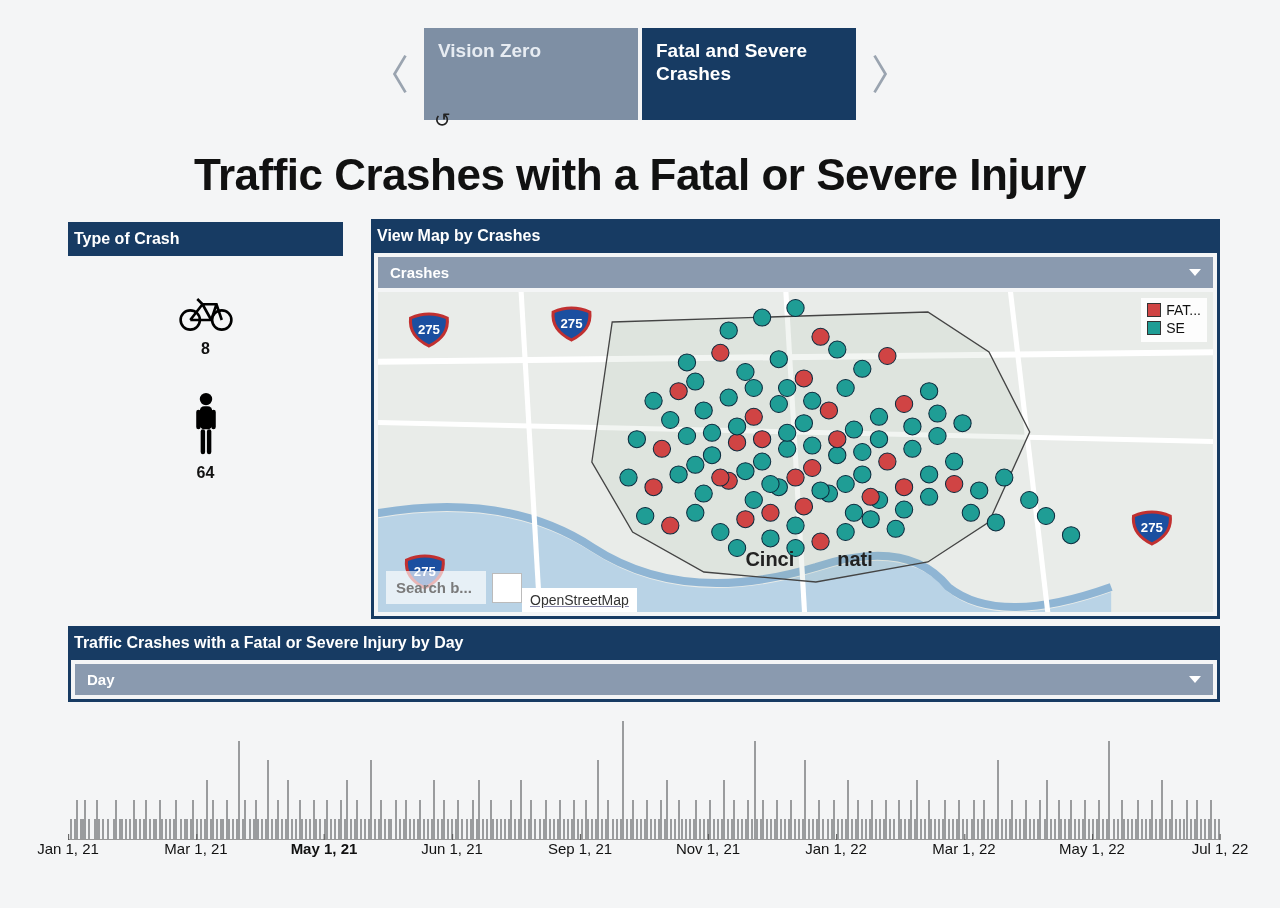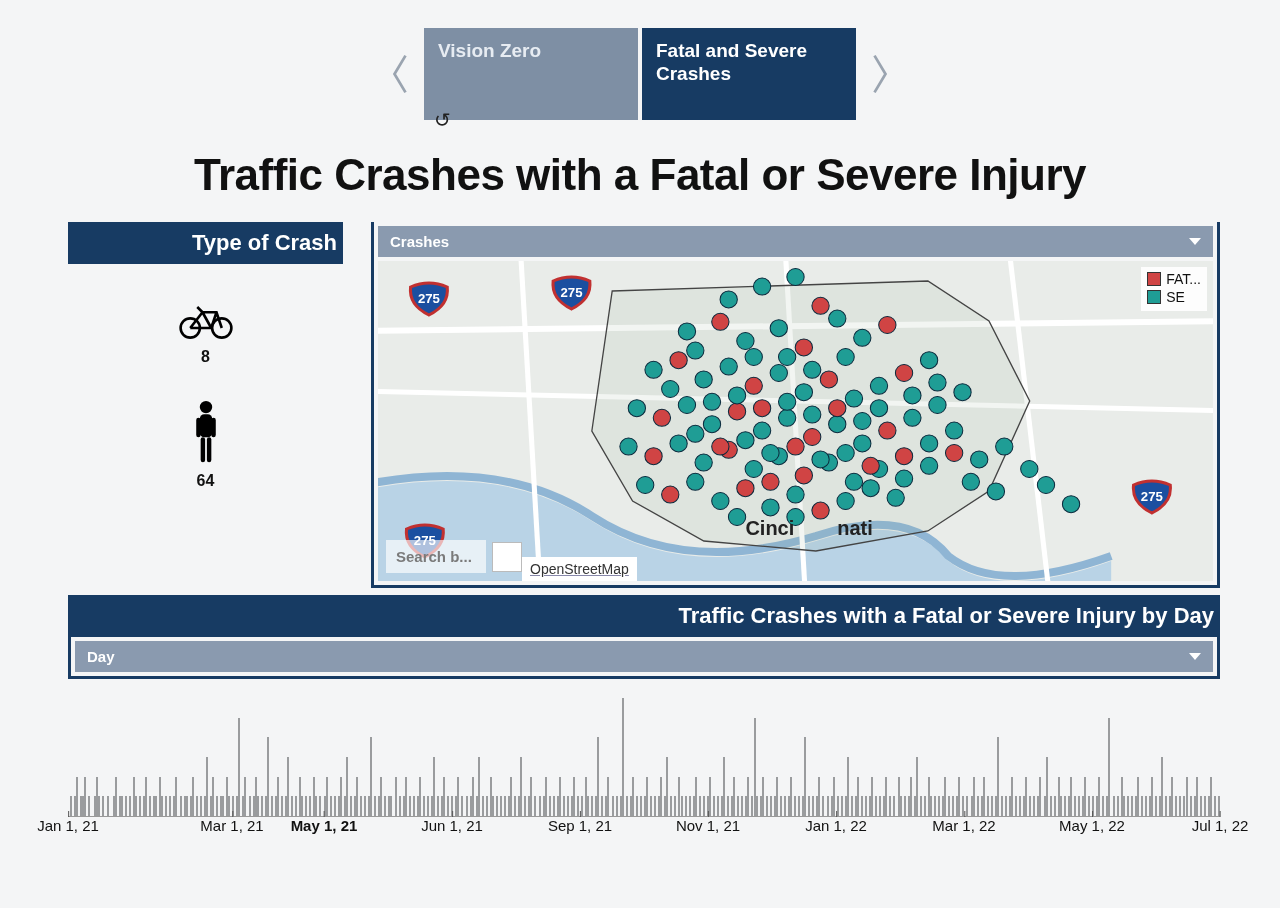--- a/index.html
+++ b/index.html
@@ -68,22 +68,22 @@
   .main {
     display:grid;
     grid-template-columns: 275px 1fr;
     gap:28px;
     padding:0 60px 0 68px;
   }
   .section-header {
     background:var(--navy);
     color:#fff;
     font-weight:700;
-    font-size:22px;
-    text-align:right;
+    font-size:16px;
+    text-align:left;
     padding:8px 6px;
   }
   
   .left-col {}
   .type-list {
     display:flex;
     flex-direction:column;
     align-items:center;
     gap:34px;
     padding:38px 0 10px 0;
@@ -273,20 +273,21 @@
             <rect x="14" y="42" width="5" height="28" rx="2.5"></rect>
             <rect x="21" y="42" width="5" height="28" rx="2.5"></rect>
           </svg>
         </span>
         <span class="count">64</span>
       </div>
     </div>
   </div>
 
   <div class="right-col">
+    <div class="section-header" style="margin:-3px -3px 0 -3px">View Map by Crashes</div>
     <div class="dropdown">
       <span>Crashes</span>
       <span class="caret"></span>
     </div>
     <div class="map-area">
       <svg class="map-svg" viewBox="0 0 820 320" preserveAspectRatio="none">
 
         <path d="M-20 230 Q120 200 210 260 Q300 320 430 280 Q520 250 560 300 Q610 340 720 300 L720 360 L-20 360 Z" fill="#b9d3e6"></path>
         <path d="M-20 225 Q120 195 210 255 Q300 315 430 275 Q520 245 560 295 Q610 335 720 295" stroke="#8fb5d4" stroke-width="8" fill="none"></path>
 
@@ -782,21 +783,21 @@
       <div class="bar" style="left: 97.8873%; height: 39.3333px;"></div>
       <div class="bar" style="left: 98.2394%; height: 19.6667px;"></div>
       <div class="bar" style="left: 98.5915%; height: 19.6667px;"></div>
       <div class="bar" style="left: 98.9437%; height: 19.6667px;"></div>
       <div class="bar" style="left: 99.1197%; height: 39.3333px;"></div>
       <div class="bar" style="left: 99.4718%; height: 19.6667px;"></div>
       <div class="bar" style="left: 99.8239%; height: 19.6667px;"></div>
     </div>
   <div class="timeline-ticks" id="tl-ticks">
       <div class="tick" style="left: 0%;">Jan 1, 21</div>
-      <div class="tick" style="left: 11.1111%; margin-left: 36px;">Mar 1, 21</div>
+      <div class="tick" style="left: 11.1111%;">Mar 1, 21</div>
       <div class="tick" style="left: 22.2222%; font-weight: bold;">May 1, 21</div>
       <div class="tick" style="left: 33.3333%;">Jun 1, 21</div>
       <div class="tick" style="left: 44.4444%;">Sep 1, 21</div>
       <div class="tick" style="left: 55.5556%;">Nov 1, 21</div>
       <div class="tick" style="left: 66.6667%;">Jan 1, 22</div>
       <div class="tick" style="left: 77.7778%;">Mar 1, 22</div>
       <div class="tick" style="left: 88.8889%;">May 1, 22</div>
       <div class="tick" style="left: 100%;">Jul 1, 22</div>
     </div>
 </div>

